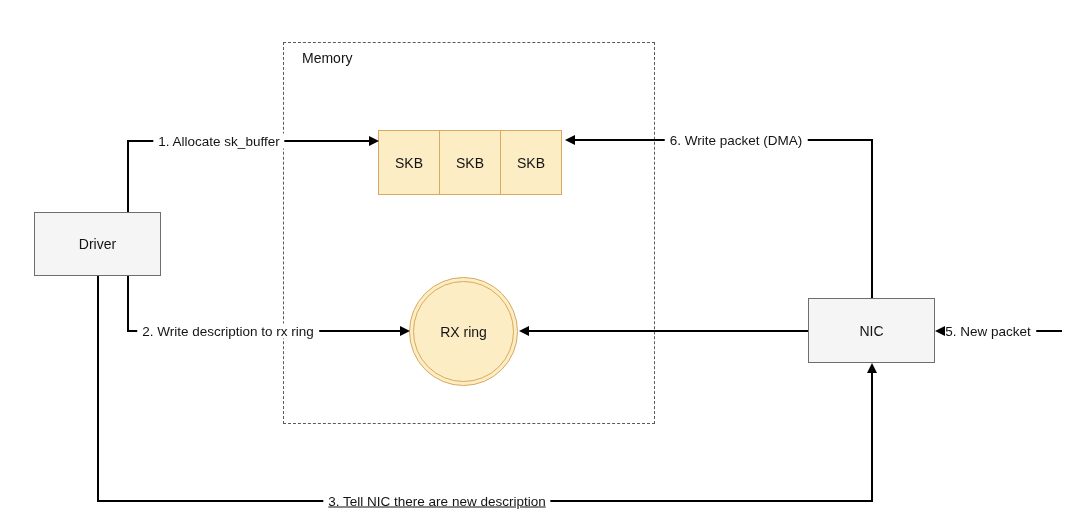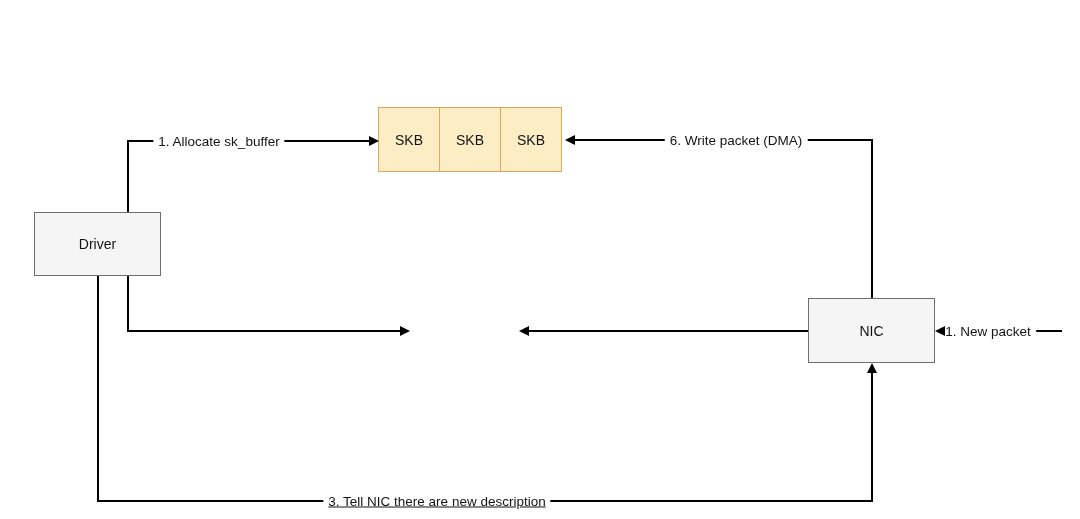--- a/index.html
+++ b/index.html
@@ -83,20 +83,21 @@
   }
   .skb {
     width: 62px; height: 65px;
     background: var(--buffer-fill, #fcedc5);
     border: 1px solid var(--buffer-border, #d9a95f);
     display: flex;
     align-items: center;
     justify-content: center;
     font-size: 14px;
     box-sizing: border-box;
+    margin-top: 23px;
   }
   .skb + .skb { margin-left: -1px; }
 
   .ring {
     position: absolute;
     left: 409px; top: 277px;
     width: 109px; height: 109px;
     border-radius: 50%;
     background: var(--buffer-fill, #fcedc5);
     border: 1px solid var(--buffer-border, #d9a95f);
@@ -124,20 +125,23 @@
     white-space: nowrap;
     z-index: 2;
     text-align: right;
   }
 </style>
 </head>
 <body>
 
 <div class="canvas">
 
+  <div class="memory">
+    <span class="memory-label">Memory</span>
+  </div>
 
   <div class="line" style="left:127px; top:141px; width:2px; height:72px;"></div>
   <div class="line" style="left:127px; top:140px; width:244px; height:2px;"></div>
   <div class="ah ah-right" style="left:369px; top:136px;"></div>
 
   <div class="line" style="left:127px; top:275px; width:2px; height:57px;"></div>
   <div class="line" style="left:127px; top:330px; width:275px; height:2px;"></div>
   <div class="ah ah-right" style="left:400px; top:326px;"></div>
 
   <div class="line" style="left:97px; top:275px; width:2px; height:227px;"></div>
@@ -168,19 +172,25 @@
       <span>SKB</span>
     </div>
     <div class="skb">
       <span>SKB</span>
     </div>
     <div class="skb">
       <span>SKB</span>
     </div>
   </div>
 
+  <div class="ring">
+    <div class="ring-inner">
+      <span>RX ring</span>
+    </div>
+  </div>
 
   <span class="edge-label" style="left:219px; top:141px;">1. Allocate sk_buffer</span>
+  <span class="edge-label" style="left:228px; top:331px;">2. Write description to rx ring</span>
   <span class="edge-label" style="left:437px; top:501px;text-decoration:underline;">3. Tell NIC there are new description</span>
-  <span class="edge-label" style="left:988px; top:331px;">1. New packet</span>
+  <span class="edge-label" style="left:988px; top:331px;">5. New packet</span>
   <span class="edge-label" style="left:736px; top:140px;">6. Write packet (DMA)</span>
 
 </div>
 
 </body></html>

